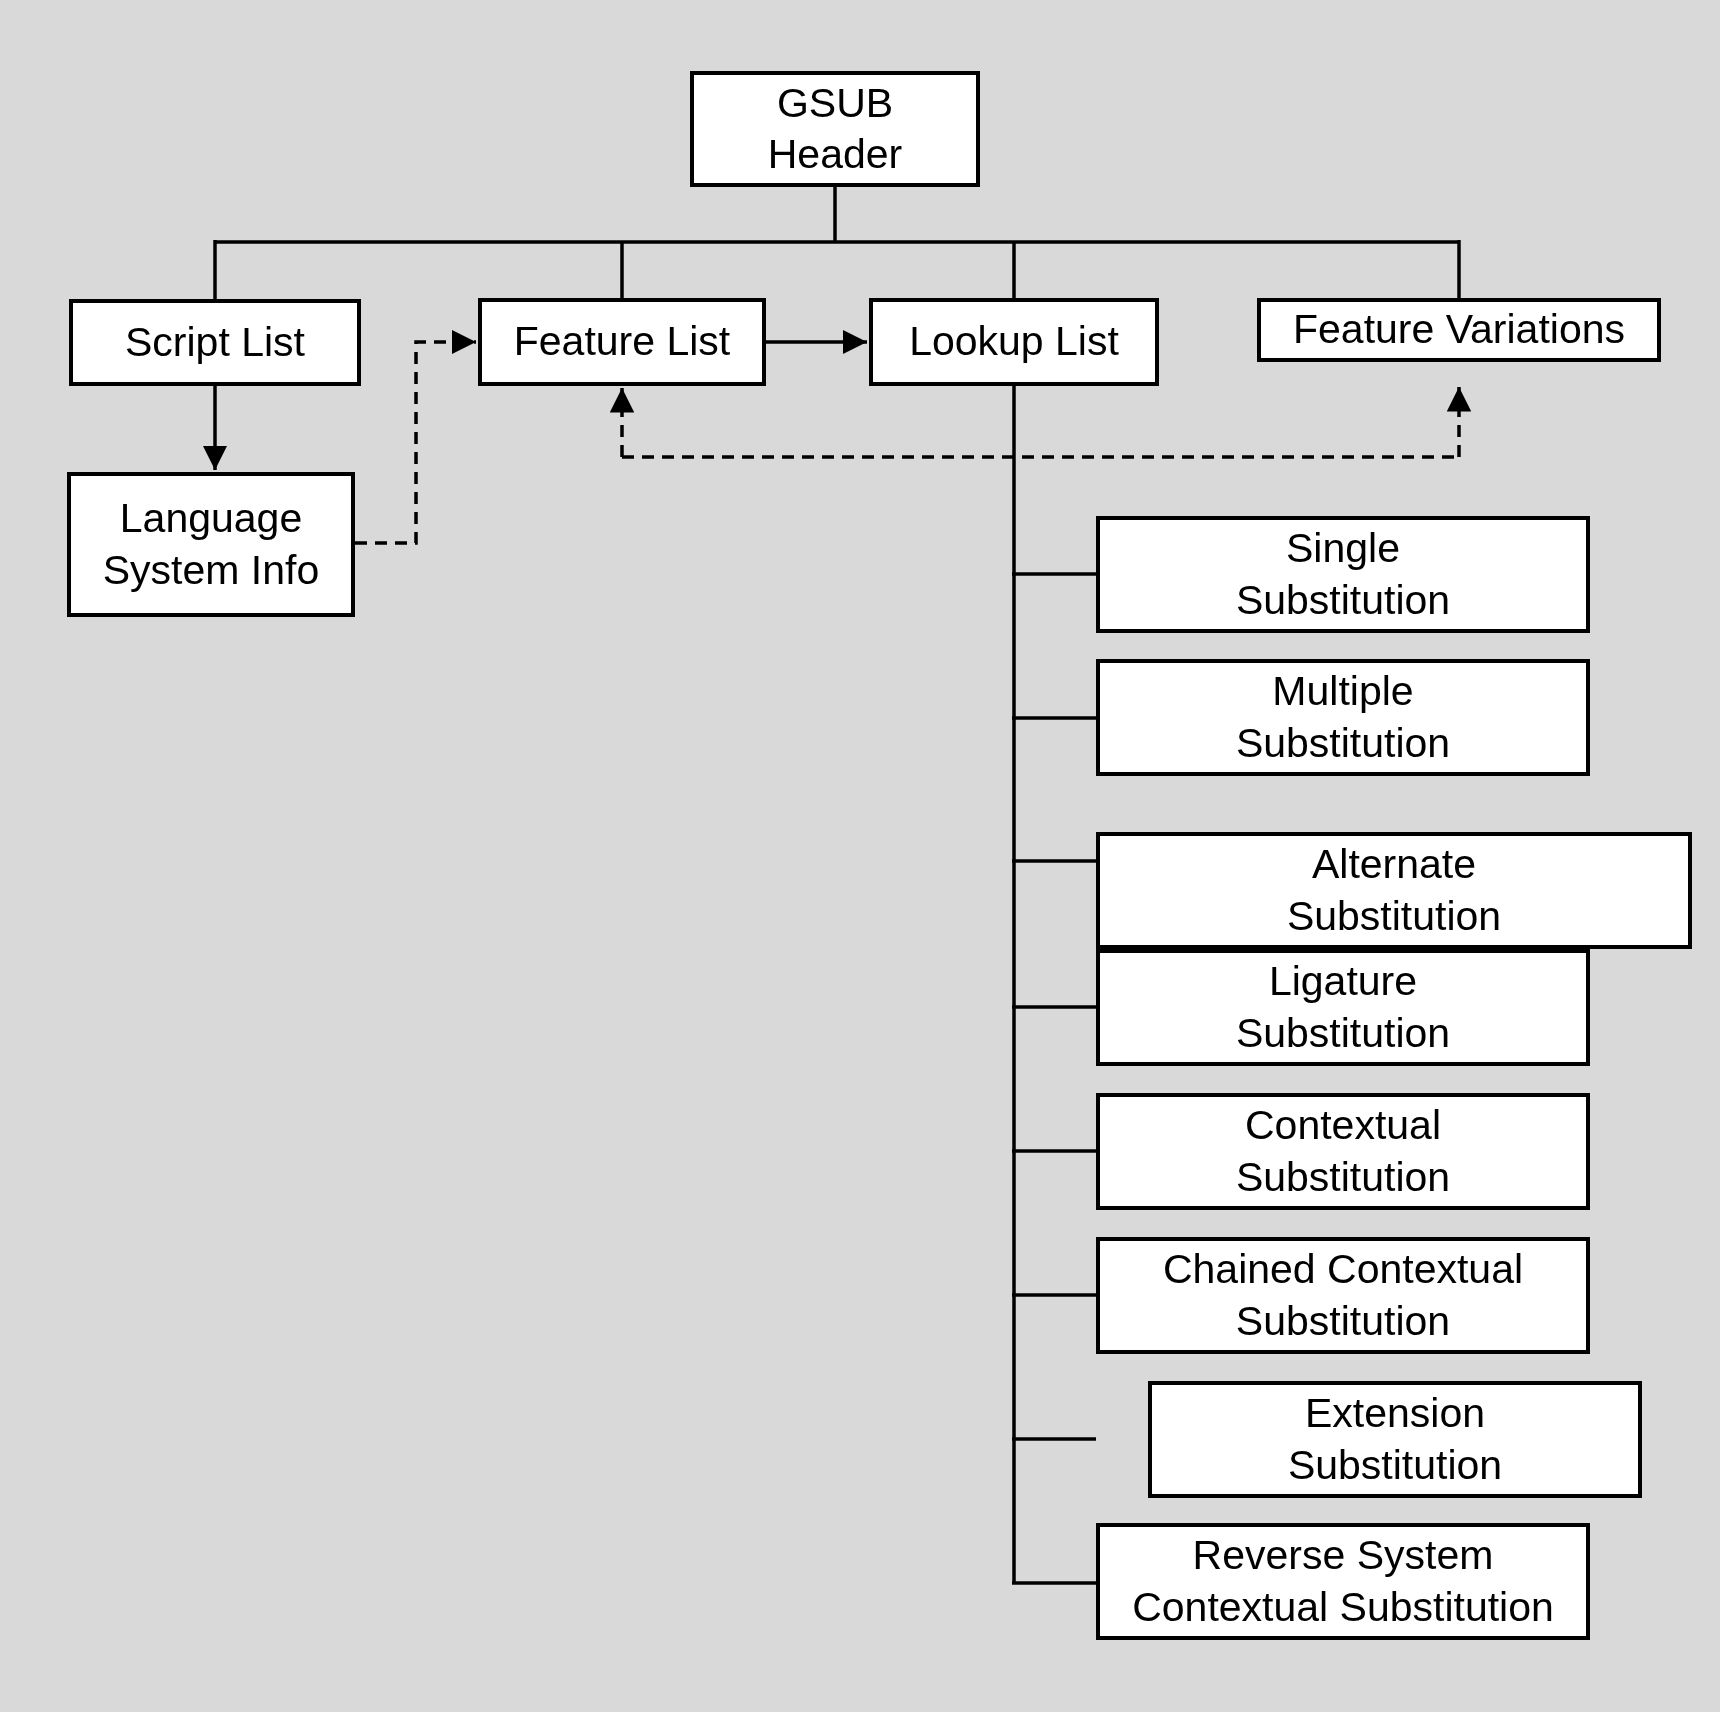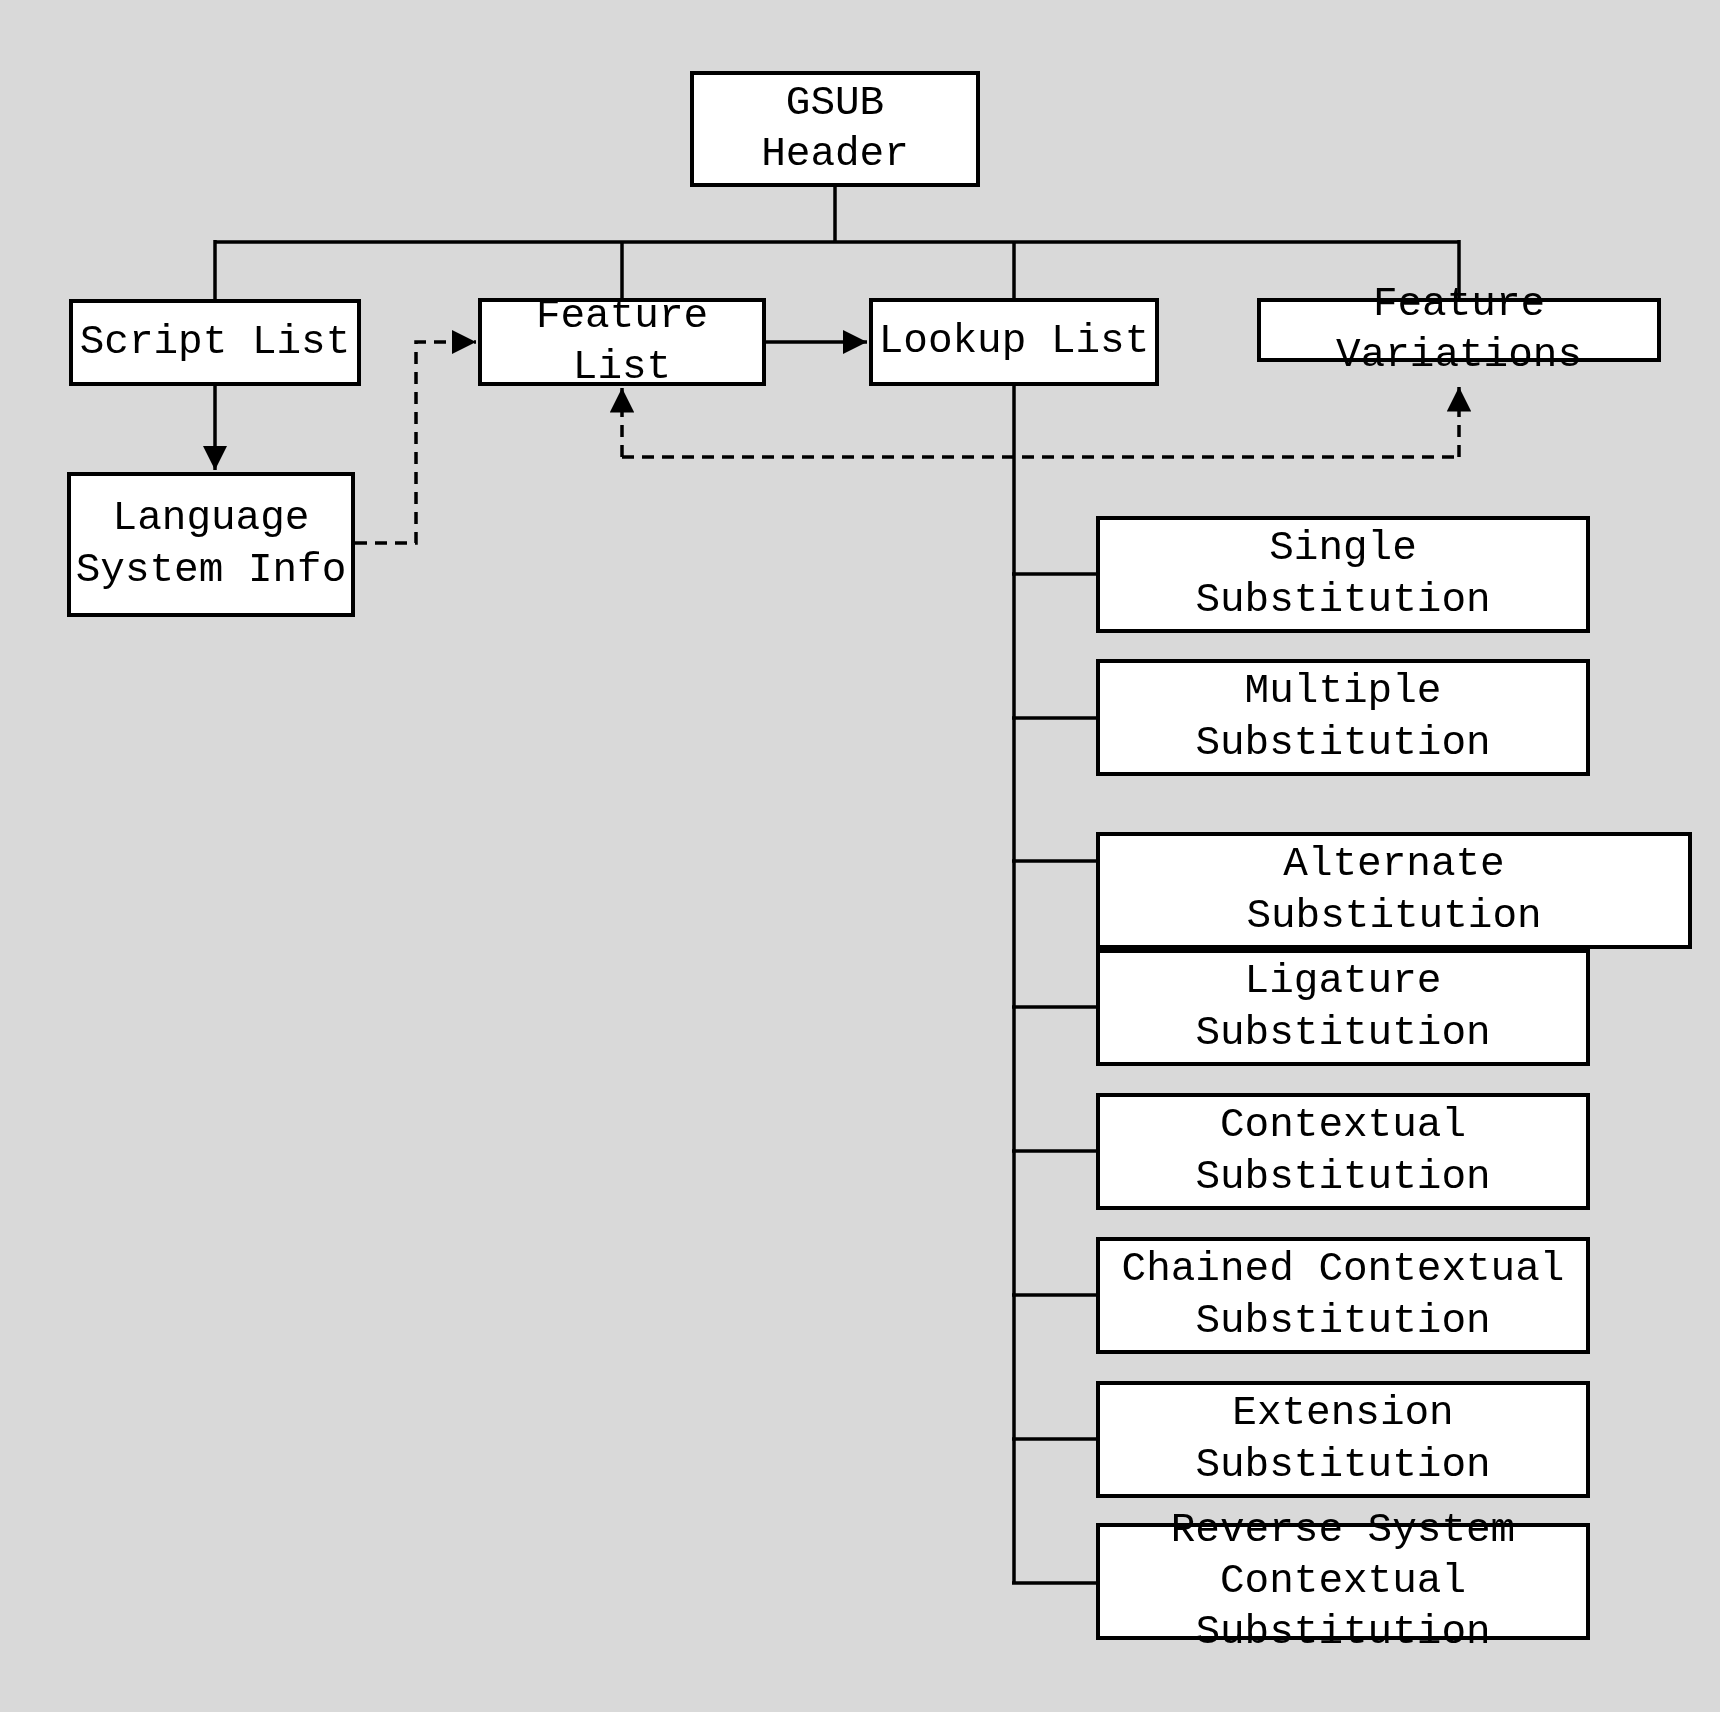--- a/index.html
+++ b/index.html
@@ -1,20 +1,20 @@
 <!DOCTYPE html>
 <html style="--background: #d9d9d9; --box_fill: #ffffff; --line: #000000;"><head>
 <meta charset="utf-8">
 <style>
   html,body{margin:0;padding:0;}
   .canvas{
     position:relative;
     width:1720px;height:1712px;
     background:var(--background,#d9d9d9);
-    font-family:Liberation Mono, monospace;
+    font-family:Liberation Sans, sans-serif;
     color:var(--line,#000);
     overflow:hidden;
   }
   svg.wires{position:absolute;left:0;top:0;width:1720px;height:1712px;}
   .wire{stroke:var(--line,#000);stroke-width:3.5;fill:none;}
   .wire.dashed{stroke-dasharray:12 8;}
   .node{
     position:absolute;box-sizing:border-box;
     background:var(--box_fill,#fff);
     border:4px solid var(--line,#000);
@@ -115,21 +115,21 @@
   <div class="node" style="left:1096px;top:1093px;width:494px;height:117px">
     <span>Contextual
 Substitution</span>
   </div>
 
   <div class="node" style="left:1096px;top:1237px;width:494px;height:117px">
     <span>Chained Contextual
 Substitution</span>
   </div>
 
-  <div class="node" style="left:1096px;top:1381px;width:494px;height:117px">
+  <div class="node" style="left:1148px;top:1381px;width:494px;height:117px">
     <span>Extension
 Substitution</span>
   </div>
 
   <div class="node" style="left:1096px;top:1523px;width:494px;height:117px">
     <span>Reverse System
 Contextual Substitution</span>
   </div>
 
 </div>

